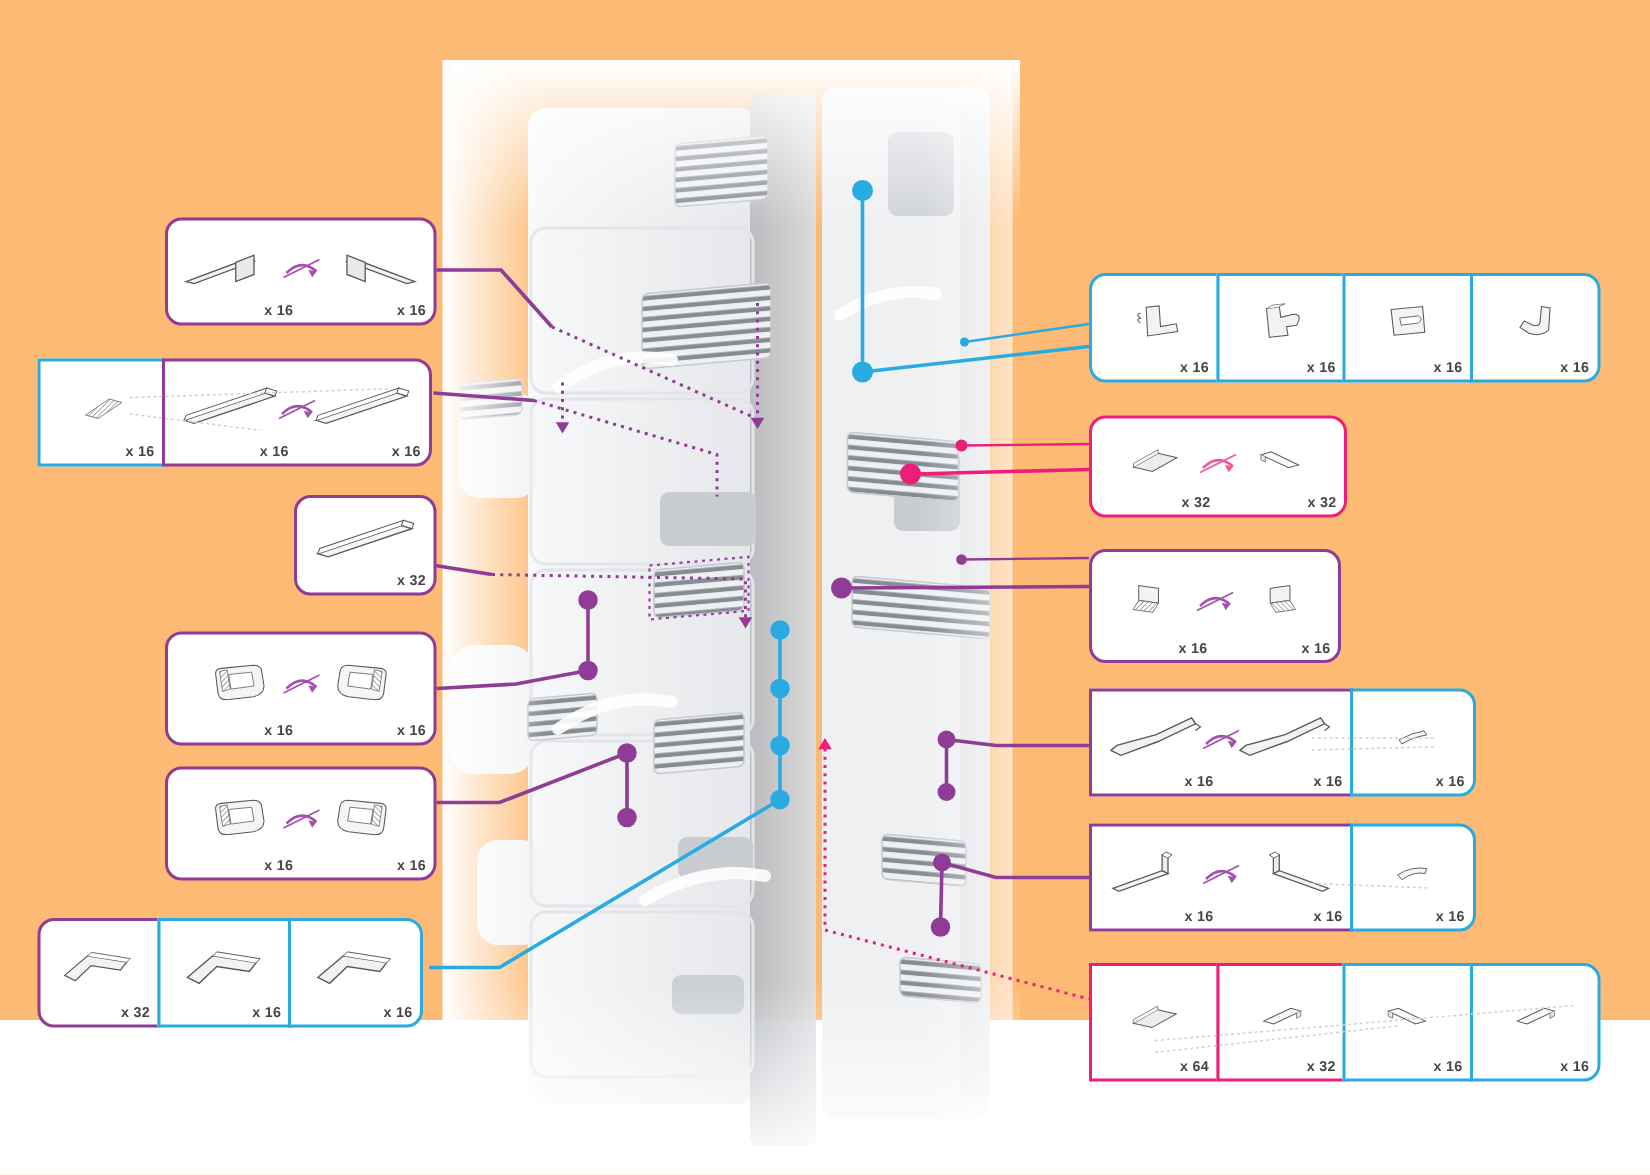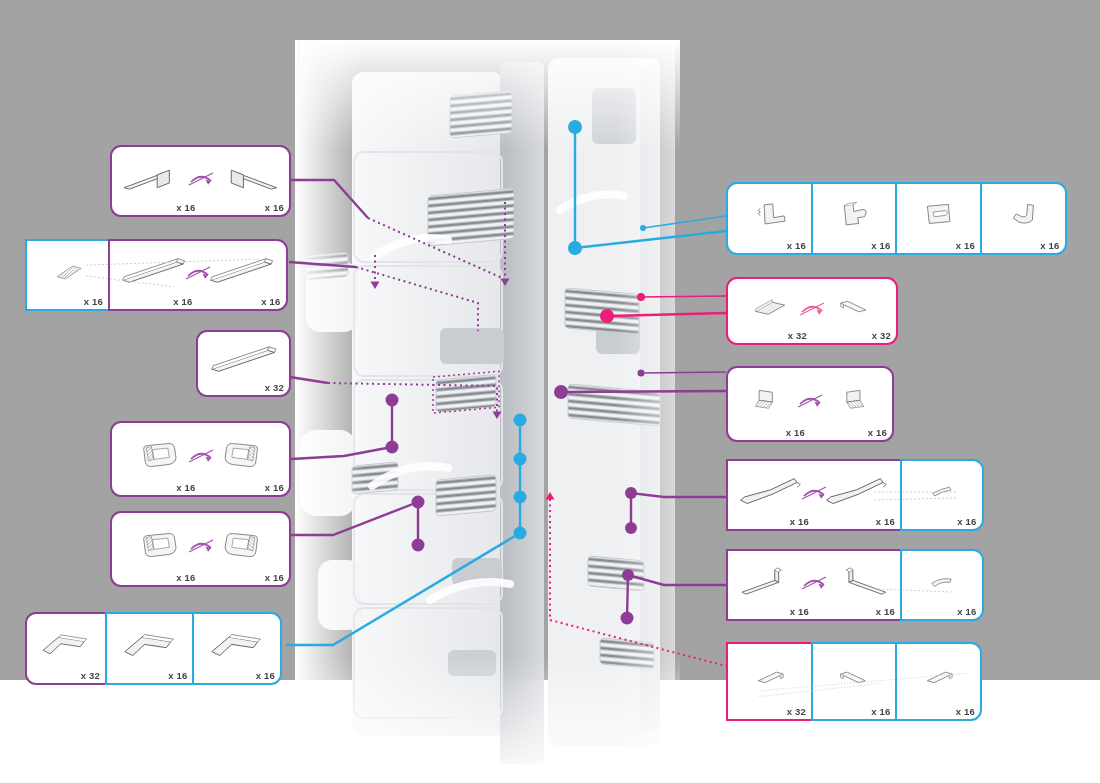--- a/index.html
+++ b/index.html
@@ -1,17 +1,17 @@
 <!DOCTYPE html>
 <html><head>
 <meta charset="utf-8">
 <style>
   html,body{margin:0;padding:0;background:#fff;}
   body{width:1100px;height:783px;overflow:hidden;font-family:"Liberation Sans","DejaVu Sans",sans-serif;}
-  #canvas{position:relative;width:1100px;height:680px;background:#a3a3a3;}
+  #canvas{position:relative;width:1100px;height:680px;background:#fdba74;}
   svg.layer{position:absolute;left:0;top:0;}
 
   
   .box{position:absolute;display:flex;z-index:3;}
   .sec{flex:none;display:flex;position:relative;background:#fff;border:2.5px solid #8e3c95;
        border-radius:11px;box-sizing:border-box;}
   .sec.blue{border-color:#29abe2}
   .sec.pink{border-color:#ec1e79}
   .sec + .sec{margin-left:-2.5px}
   .box .sec:not(:first-child){border-top-left-radius:0;border-bottom-left-radius:0}
@@ -543,20 +543,28 @@
     </div>
   </div>
 
   <div class="box" style="left:726px;top:642px">
     <svg class="ghost" viewBox="0 0 348 79">
       <path d="M45 52 L332 28 M45 60 L210 42" stroke="#cfcfcf" stroke-width="1" stroke-dasharray="2 2" fill="none"></path>
     </svg>
     <div class="sec pink" style="width:87px;height:79px">
       <div class="slot narrow">
         <svg class="pg" viewBox="0 0 100 50">
+            <use href="#sym-plate-a"></use>
+          </svg>
+        <span class="qty">x 64</span>
+      </div>
+    </div>
+    <div class="sec pink" style="width:87px;height:79px">
+      <div class="slot narrow">
+        <svg class="pg" viewBox="0 0 100 50">
             <use href="#sym-plate-b"></use>
           </svg>
         <span class="qty">x 32</span>
       </div>
     </div>
     <div class="sec blue" style="width:87px;height:79px">
       <div class="slot narrow">
         <svg class="pg mx" viewBox="0 0 100 50">
             <use href="#sym-plate-b"></use>
           </svg>

